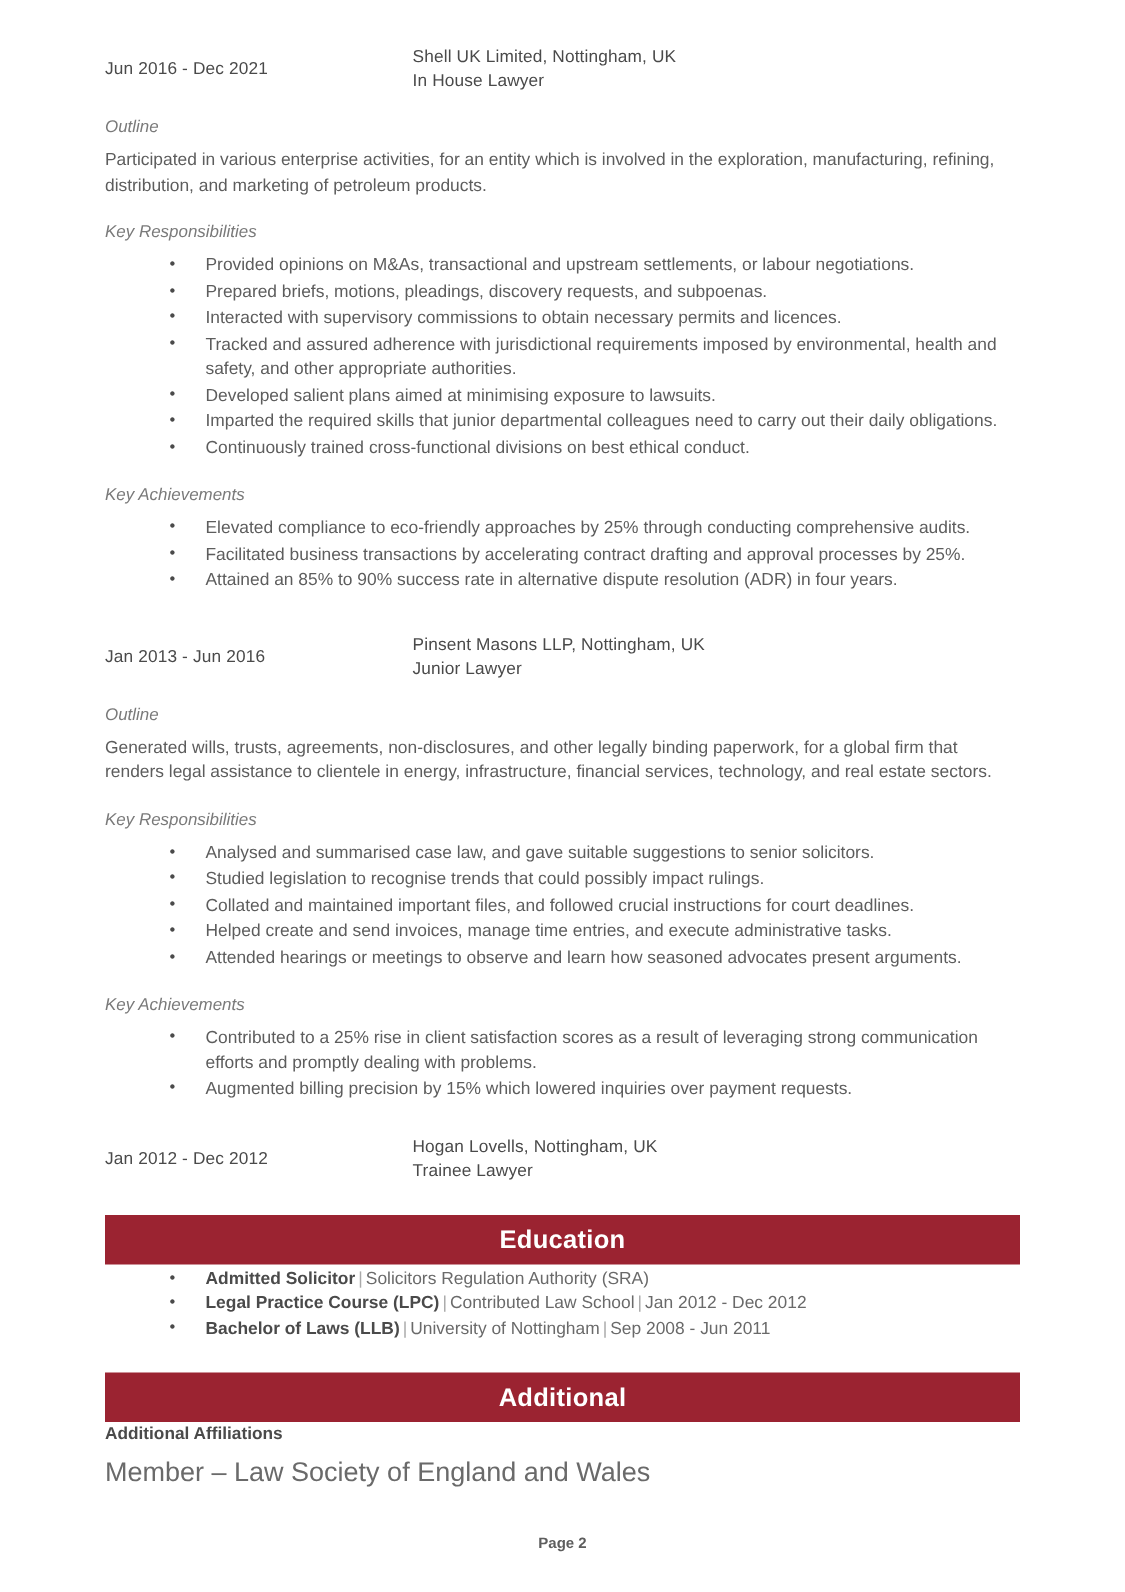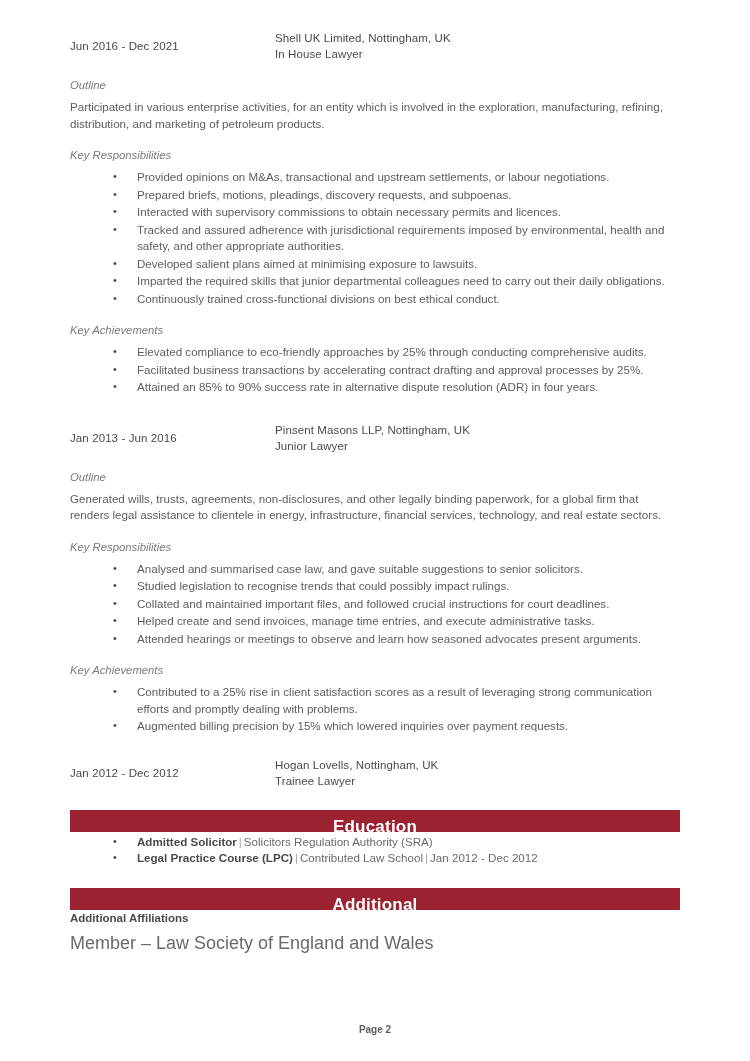--- a/index.html
+++ b/index.html
@@ -82,21 +82,21 @@
   }
 
   
   .section-bar {
     background: #9b2331;
     color: #ffffff;
     font-size: 17px;
     font-weight: bold;
     text-align: center;
     line-height: 33px;
-    height: 22px;
+    height: 33px;
     letter-spacing: 0.2px;
   }
 
   
   ul.edu-list {
     list-style: none;
     margin: 0;
     padding: 0;
   }
   ul.edu-list > li {
@@ -221,20 +221,23 @@
 
   <div class="section-bar" style="margin-top:21px;">Education</div>
 
   <ul class="edu-list" style="margin-top:2px;">
     <li>
       <span class="edu-name">Admitted Solicitor</span><span class="sep">|</span><span>Solicitors Regulation Authority (SRA)</span>
     </li>
     <li>
       <span class="edu-name">Legal Practice Course (LPC)</span><span class="sep">|</span><span>Contributed Law School</span><span class="sep">|</span><span>Jan 2012 - Dec 2012</span>
     </li>
+    <li>
+      <span class="edu-name">Bachelor of Laws (LLB)</span><span class="sep">|</span><span>University of Nottingham</span><span class="sep">|</span><span>Sep 2008 - Jun 2011</span>
+    </li>
   </ul>
 
   <div class="section-bar" style="margin-top:21px;">Additional</div>
 
   <div class="add-heading" style="">Additional Affiliations</div>
   <div class="add-text" style="margin-top:9px;">Member – Law Society of England and Wales</div>
 
   <div class="footer">Page 2</div>
 
 </div>

